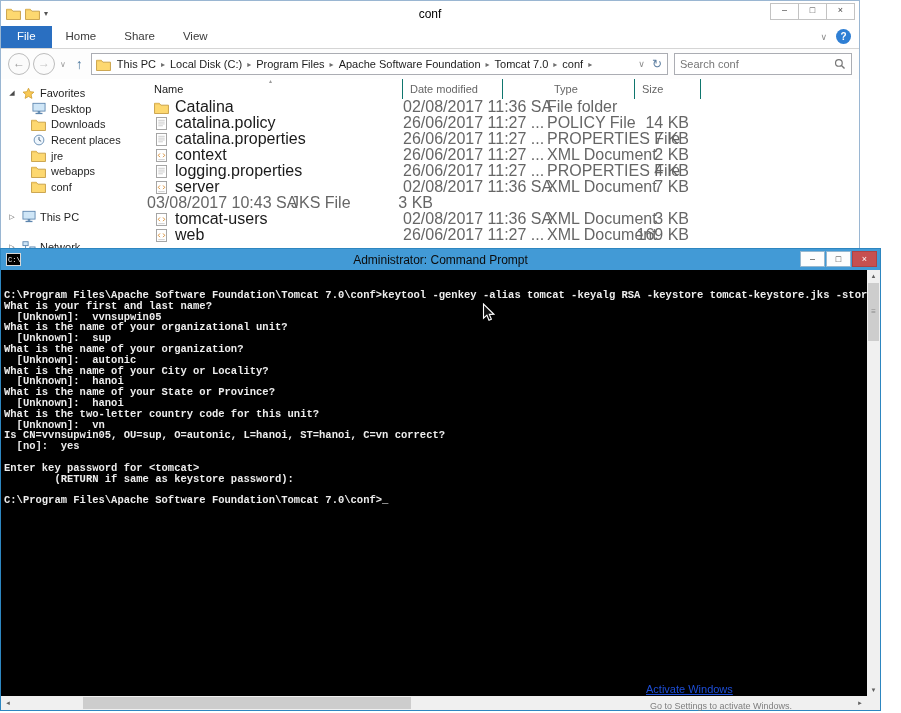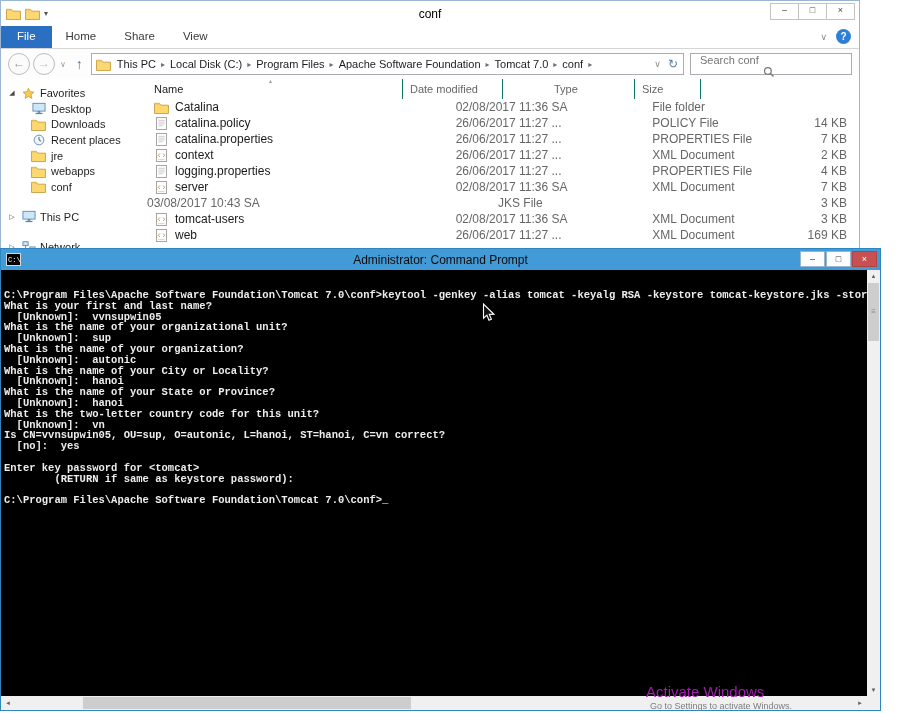--- a/index.html
+++ b/index.html
@@ -38,22 +38,22 @@
   .upbtn { color:#49759c; font-size:14px; padding:0 5px; }
   .addrbox { flex:1; height:22px; border:1px solid #abadb3; display:flex; align-items:center;
     background:#fff; font-size:11px; padding-left:4px; box-sizing:border-box; }
   .addr-ficon { display:inline-flex; margin-right:3px; }
   .crumb { padding:0 3px; color:#1c1c1c; white-space:nowrap; }
   .crumb-sep { color:#6d6d6d; font-size:8px; padding:0 2px; }
   .addr-right { margin-left:auto; display:flex; align-items:center; gap:7px; padding-right:5px;
     color:#5b7da0; }
   .addr-right .refresh { font-size:12px; }
   .addr-right .drop { font-size:9px; color:#8a8a8a; }
-  .searchbox { width:162px; height:22px; border:1px solid #abadb3; display:flex; align-items:center;
-    background:#fff; box-sizing:border-box; margin-left:3px;flex-direction:column; }
+  .searchbox { width:178px; height:22px; border:1px solid #abadb3; display:flex; align-items:center;
+    background:#fff; box-sizing:border-box; margin-left:3px; }
   .searchbox input { border:none; outline:none; flex:1; min-width:0; font-size:11px; color:#333;
     padding:0 5px; font-family:"Liberation Sans", sans-serif; background:transparent; }
   .searchbox input::placeholder { color:#767676; }
   .mag { padding-right:5px; display:inline-flex; }
   
   .ex-main { display:flex; height:634px; }
   .navpane { width:142px; padding-top:6px; font-size:11px; color:#1f1f1f; overflow:hidden;
     flex:none; }
   .nav-root { display:flex; align-items:center; height:16px; padding-left:6px; gap:4px;
     white-space:nowrap; }
@@ -61,21 +61,21 @@
   .tri { width:10px; font-size:7px; color:#4a4a4a; text-align:center; }
   .nav-item { display:flex; align-items:center; height:15.6px; padding-left:30px; gap:5px;
     white-space:nowrap; }
   .nicon { display:inline-flex; width:15px; justify-content:center; }
   .filearea { flex:1; padding-left:4px; position:relative; }
   .hdrrow { display:flex; height:20px; align-items:center; font-size:11px; color:#4c4c4c;
     position:relative; }
   .hcell { box-sizing:border-box; padding-left:7px; border-right:1px solid #0f766e; height:100%;
     display:flex; align-items:center; }
   .sortmark { position:absolute; left:122px; top:-2px; font-size:6px; color:#9a9a9a; }
-  .frow { display:flex; height:16px; align-items:center; font-size:12px;justify-content:space-between; }
+  .frow { display:flex; height:16px; align-items:center; font-size:16px; }
   .cell { box-sizing:border-box; }
   .fname { width:256px; display:flex; gap:6px; align-items:center; color:#1a1a1a; padding-left:7px; }
   .ficon { display:inline-flex; width:15px; justify-content:center; }
   .fdate { width:100px; color:#666; white-space:nowrap; }
   .ftype { width:88px; color:#666; white-space:nowrap;margin-left:44px; }
   .fsize { width:66px; color:#666; text-align:right; padding-right:12px; white-space:nowrap; }
   .hcell.fname { display:flex; } .hcell.fsize { text-align:left; justify-content:flex-start; padding-right:16px; }
   
   #cmd { position:absolute; left:0; top:248px; width:881px; height:463px;
     border:1px solid #2d86c0; box-sizing:border-box; background:#000; z-index:10; }
@@ -97,21 +97,21 @@
   .vsb .arr.down { position:absolute; bottom:0; left:0; right:0; }
   .vthumb { position:absolute; left:1px; right:1px; top:13px; height:58px; background:#cdcdcd;
     text-align:center; color:#8a8a8a; font-size:8px; line-height:58px; }
   .hsb { position:absolute; left:0; bottom:0; right:13px; height:14px; background:#f0f0f0; }
   .hsb .arr { position:absolute; top:0; width:14px; height:14px; text-align:center; font-size:6px;
     color:#606060; line-height:14px; }
   .hsb .arr.right { right:0; }
   .hthumb { position:absolute; left:82px; width:328px; top:1px; bottom:1px; background:#cdcdcd; }
   .sbcorner { position:absolute; right:0; bottom:0; width:13px; height:14px; background:#f0f0f0; }
   
-  .wm1 { position:absolute; left:646px; top:683px; font-size:15px; color:#a21caf; z-index:40; }
+  .wm1 { position:absolute; left:646px; top:683px; font-size:11px; color:#1d4ed8; z-index:40;text-decoration:underline; }
   .wm2 { position:absolute; left:650px; top:701px; font-size:9px; color:#7e7e7e; z-index:40; }
   #cursor { position:absolute; left:482px; top:303px; z-index:60; }
 </style>
 </head>
 <body>
 
 <div id="explorer">
   <div class="ex-titlebar">
     <div class="qat">
       <span>

